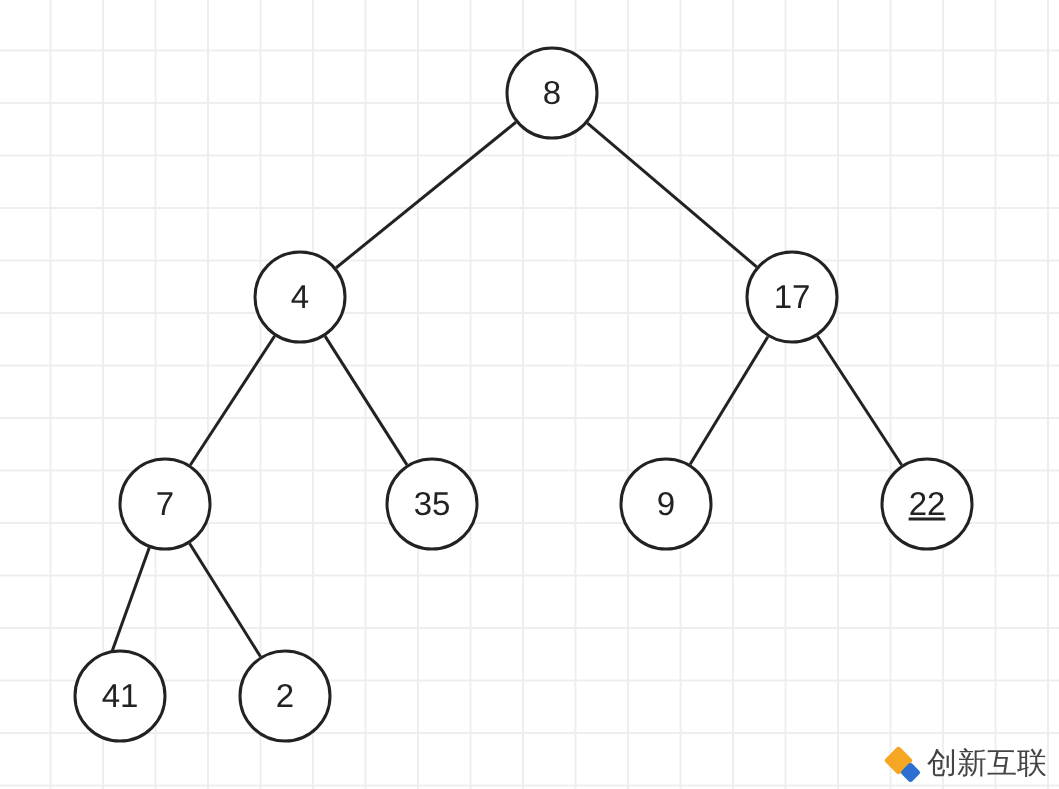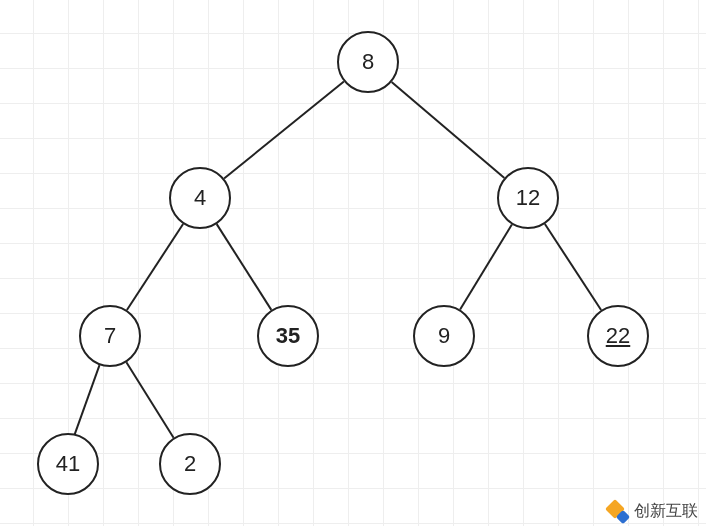--- a/index.html
+++ b/index.html
@@ -46,21 +46,21 @@
     color: #222;
     box-sizing: border-box;
   }
   .watermark {
     position: absolute;
     right: 8px;
     bottom: 4px;
     display: flex;
     align-items: center;
     gap: 6px;
-    font-size: 16px;
+    font-size: 20px;
     color: #444;
     font-family: "Microsoft YaHei", Arial, sans-serif;
   }
   .watermark .logo {
     width: 22px;
     height: 22px;
     position: relative;
   }
   .watermark .logo::before {
     content: "";
@@ -97,35 +97,35 @@
       <line x1="126.4" y1="362.3" x2="173.6" y2="437.7" stroke="#222" stroke-width="2"></line>
     </svg>
   <div class="nodes">
       <div class="node" style="left: 368px; top: 62px;">
         <span>8</span>
       </div>
       <div class="node" style="left: 200px; top: 198px;">
         <span>4</span>
       </div>
       <div class="node" style="left: 528px; top: 198px;">
-        <span>12</span>
+        <span>17</span>
       </div>
       <div class="node" style="left: 110px; top: 336px;">
         <span>7</span>
       </div>
-      <div class="node" style="left: 288px; top: 336px; font-weight: bold;">
+      <div class="node" style="left: 288px; top: 336px;">
         <span>35</span>
       </div>
       <div class="node" style="left: 444px; top: 336px;">
         <span>9</span>
       </div>
       <div class="node" style="left: 618px; top: 336px; text-decoration: underline;">
         <span>22</span>
       </div>
-      <div class="node" style="left: 68px; top: 464px;">
+      <div class="node" style="left: 80px; top: 464px;">
         <span>41</span>
       </div>
       <div class="node" style="left: 190px; top: 464px;">
         <span>2</span>
       </div>
     </div>
 
   <div class="watermark">
     <span class="logo"></span>
     <span>创新互联</span>

